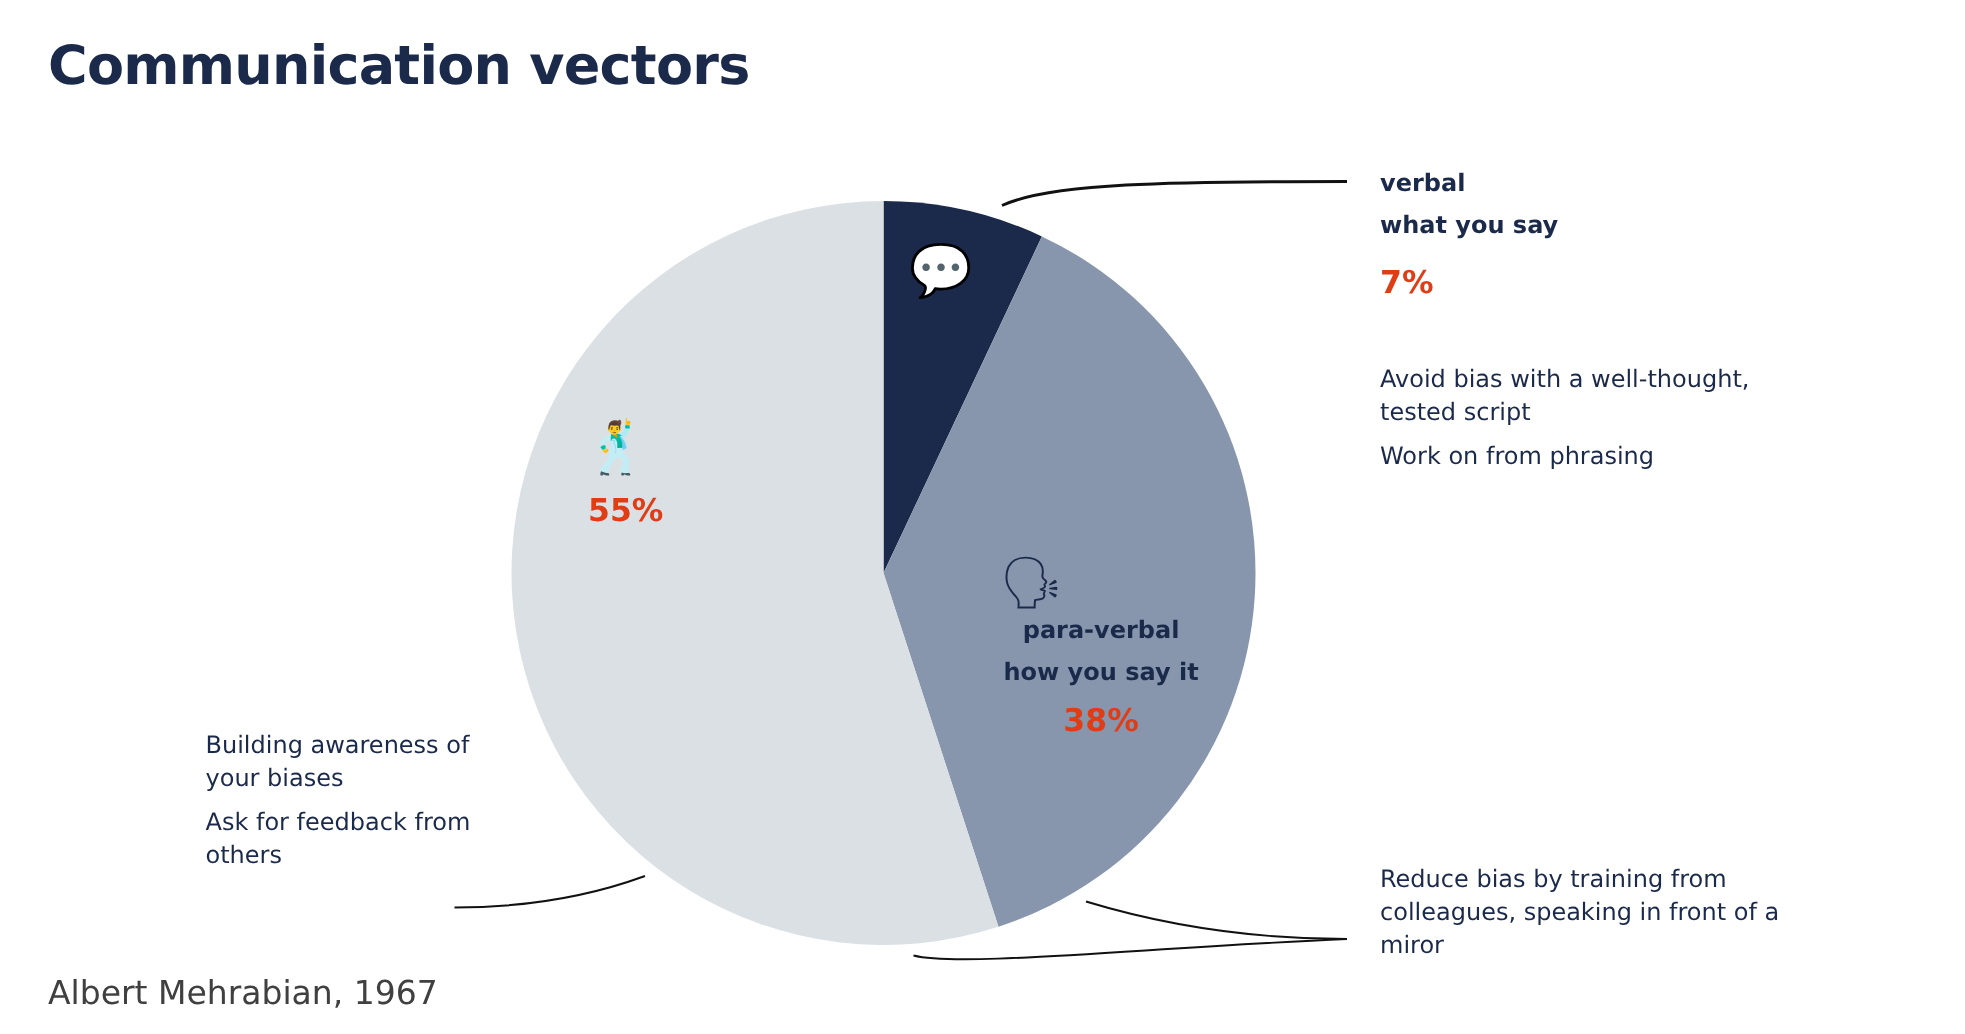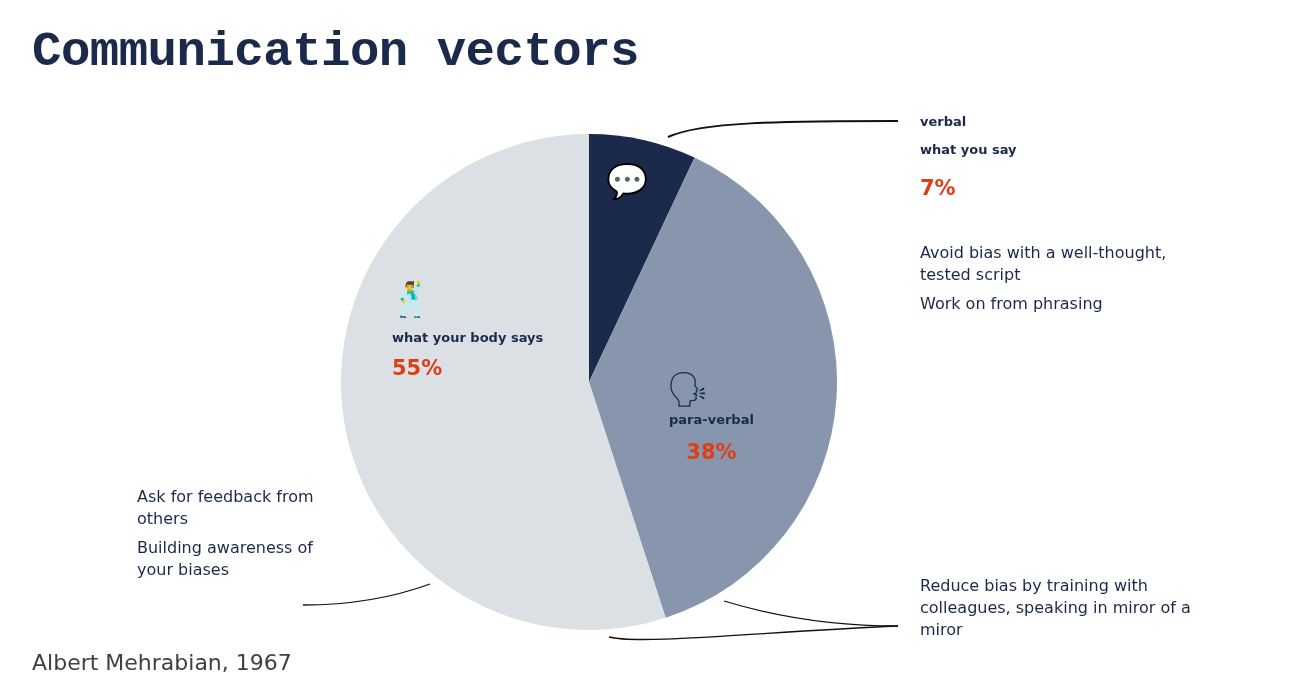--- a/index.html
+++ b/index.html
@@ -2,26 +2,26 @@
 <html><head>
   <meta charset="utf-8">
   <style>
     html, body { margin: 0; padding: 0; }
     body {
       width: 1310px; height: 689px; background: #ffffff; position: relative; overflow: hidden;
       font-family: "DejaVu Sans", sans-serif; color: #1b2a4a;
     }
     .title {
       position: absolute; left: 32px; top: 24px; margin: 0;
-      font-size: 49px; font-weight: 700; color: #1b2a4a; letter-spacing: -0.5px; font-family: Liberation Mono, monospace;
+      font-size: 36px; font-weight: 700; color: #1b2a4a; letter-spacing: -0.5px;
     }
     svg.pie { position: absolute; left: 0; top: 0; }
     .label { position: absolute; }
     .label .name, .label .sub {
-      font-weight: 700; font-size: 13px; color: #1b2a4a; display: block; line-height: 28px;
+      font-weight: 700; font-size: 16px; color: #1b2a4a; display: block; line-height: 28px;
     }
     .label .pct {
       font-weight: 700; font-size: 21px; color: #e03d16; display: block; margin-top: 4px;
     }
     .emoji { position: absolute; font-size: 34px; line-height: 1; }
     .tips { position: absolute; font-size: 16px; color: #1b2a4a; line-height: 22px; margin-top: 15px; }
     .tips .tip { display: block; margin-bottom: 7px; }
     .source { position: absolute; left: 32px; top: 650px; font-size: 22px; color: #404040; }
   </style>
 </head>
@@ -39,43 +39,43 @@
   <path d="M 668 137 C 700 122, 780 121, 898 121" fill="none" stroke="#111" stroke-width="2"></path>
   <path d="M 724 601 C 780 618, 840 626, 898 626" fill="none" stroke="#111" stroke-width="1.3"></path>
   <path d="M 609 637 C 640 645, 760 632, 898 626" fill="none" stroke="#111" stroke-width="1.3"></path>
   <path d="M 303 605 C 360 605, 400 595, 430 584" fill="none" stroke="#111" stroke-width="1.3"></path>
 </svg>
 
 <div class="emoji" style="left:606px; top:164px;">💬</div>
 
 <div class="emoji" style="left:390px; top:282px;">🕺</div>
 <div class="label" style="left:392px; top:324px;">
-  <span class="sub">what your body says</span>
   <span class="pct">55%</span>
 </div>
 
 <div class="emoji" style="left:666px; top:372px;">🗣</div>
 <div class="label" style="left:669px; top:406px;text-align:center;">
   <span class="name">para-verbal</span>
+  <span class="sub">how you say it</span>
   <span class="pct" style="margin-top:6px;">38%</span>
 </div>
 
 <div class="label" style="left:920px; top:108px;">
   <span class="name">verbal</span>
   <span class="sub">what you say</span>
   <span class="pct" style="margin-top:12px;">7%</span>
 </div>
 
 <div class="tips" style="left:920px; top:227px; width:280px;">
   <span class="tip">Avoid bias with a well-thought, tested script</span>
   <span class="tip">Work on from phrasing</span>
 </div>
 
 <div class="tips" style="left:920px; top:560px; width:285px;">
-  <span class="tip">Reduce bias by training with colleagues, speaking in miror of a miror</span>
+  <span class="tip">Reduce bias by training from colleagues, speaking in front of a miror</span>
 </div>
 
 <div class="tips" style="left:137px; top:471px; width:200px;">
+  <span class="tip">Building awareness of your biases</span>
   <span class="tip">Ask for feedback from others</span>
-  <span class="tip">Building awareness of your biases</span>
 </div>
 
 <div class="source">Albert Mehrabian, 1967</div>
 
 </body></html>

